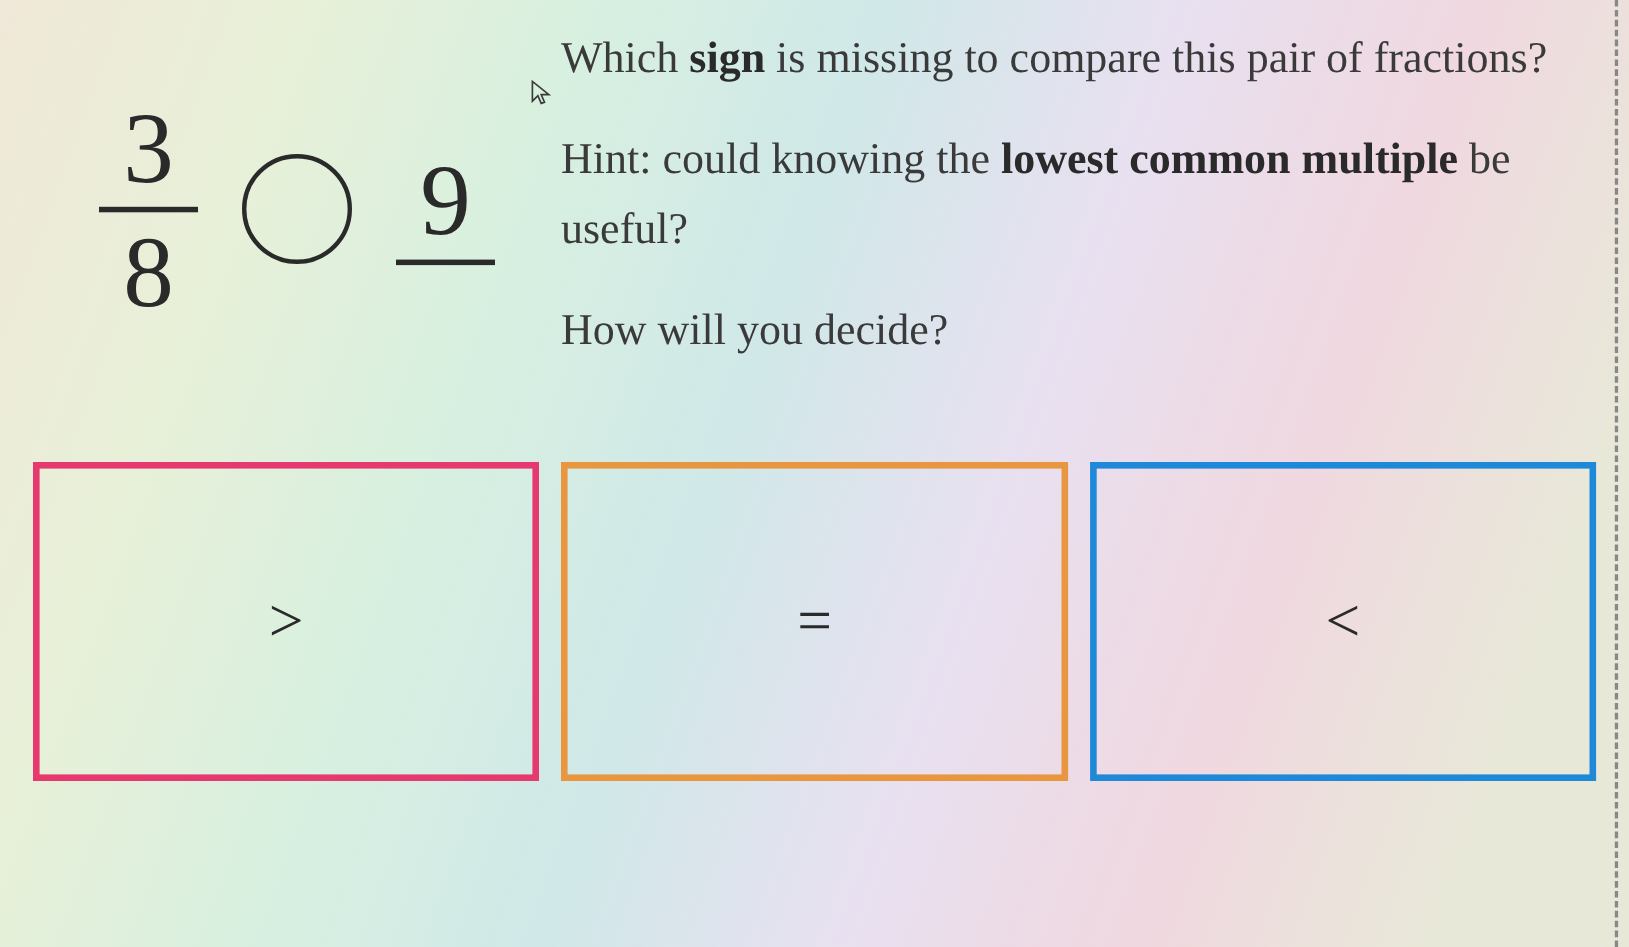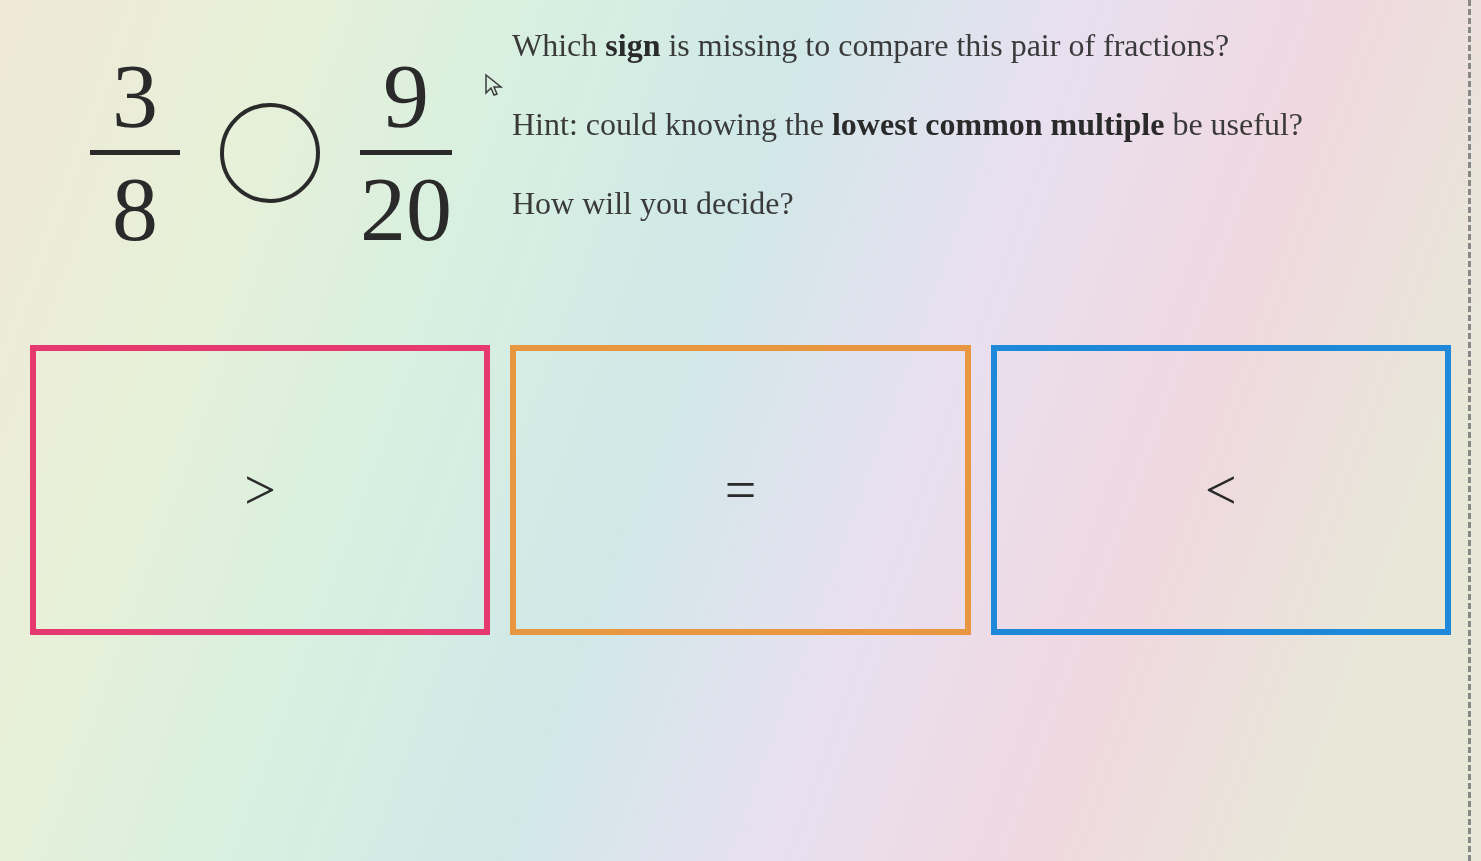--- a/index.html
+++ b/index.html
@@ -66,21 +66,21 @@
     .comparison-circle {
       width: 100px;
       height: 100px;
       border: 4px solid #2a2a2a;
       border-radius: 50%;
       background: transparent;
     }
     .question-text {
       flex: 1;
       padding-top: 0;
-      font-size: 32px;
+      font-size: 40px;
       line-height: 1.6;
       color: #3a3a3a;
       position: relative;
     }
     .question-text p {
       margin-bottom: 28px;
     }
     .cursor-icon {
       position: absolute;
       left: -28px;
@@ -127,21 +127,20 @@
   <div class="fraction-area">
     <div class="fraction">
       <div class="numerator">3</div>
       <div class="fraction-bar"></div>
       <div class="denominator">8</div>
     </div>
     <div class="comparison-circle"></div>
     <div class="fraction">
       <div class="numerator">9</div>
       <div class="fraction-bar"></div>
-      <div class="denominator">20</div>
     </div>
   </div>
   <div class="question-text">
     <span class="cursor-icon">
       <svg width="20" height="26" viewBox="0 0 20 26">
         <path d="M2 2 L2 20 L7 15 L10 22 L13 21 L10 14 L17 14 Z" fill="none" stroke="#3a3a3a" stroke-width="1.5"></path>
       </svg>
     </span>
     <p>
       <span>Which </span><span class="bold">sign</span><span> is missing to compare this pair of fractions?</span>

